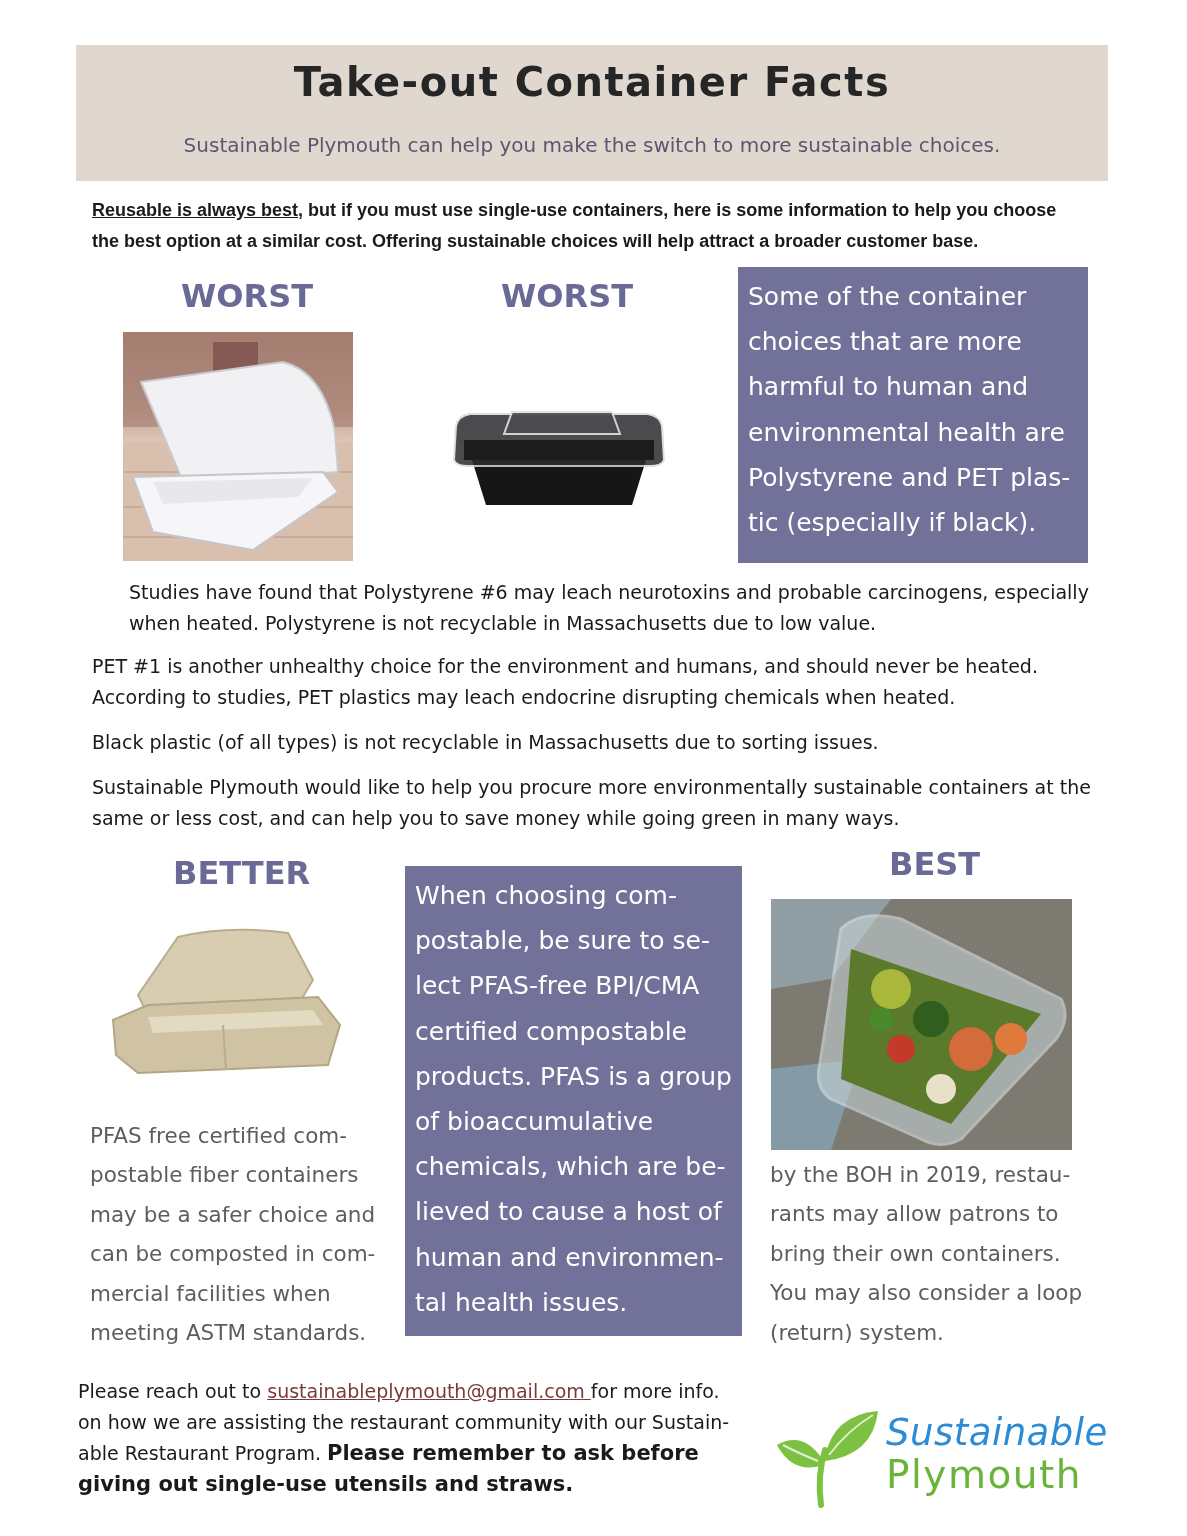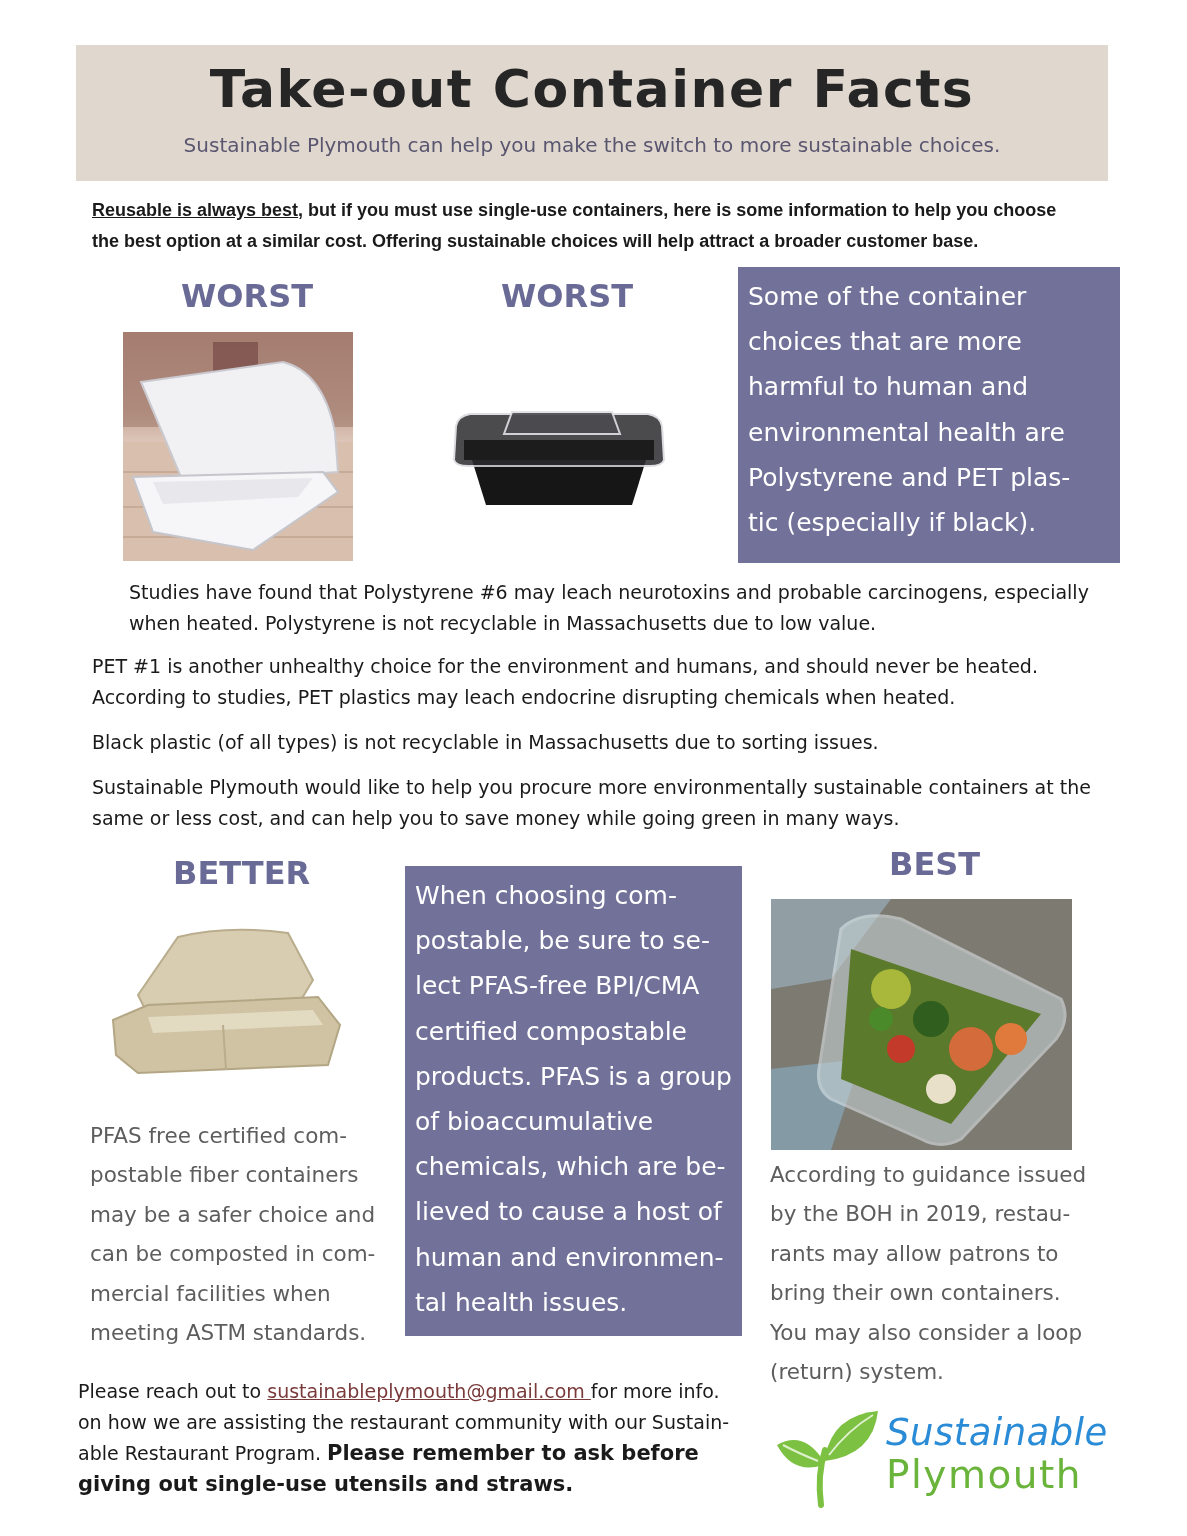--- a/index.html
+++ b/index.html
@@ -10,21 +10,21 @@
     }
     .abs { position: absolute; }
 
     
     .header-band {
       left: 76px; top: 45px; width: 1032px; height: 136px;
       background: #e0d8cf;
     }
     .header-title {
       left: 0; right: 0; top: 14px; text-align: center;
-      font-size: 52px; font-weight: bold; letter-spacing: 1.5px; color: #262626;
+      font-size: 40px; font-weight: bold; letter-spacing: 1.5px; color: #262626;
       font-family: "DejaVu Sans", sans-serif;
     }
     .header-subtitle {
       left: 0; right: 0; top: 88px; text-align: center;
       font-size: 20px; color: #5a5670;
       font-family: "DejaVu Sans", sans-serif;
     }
 
     
     .intro {
@@ -134,21 +134,21 @@
 
 <div class="abs black-container">
   <svg width="214" height="110" viewBox="0 0 214 110">
     <path d="M20 60 L194 60 L180 105 L34 105 Z" fill="#161616"></path>
     <path d="M4 26 Q6 16 18 14 L196 14 Q208 16 210 26 L212 60 Q210 66 198 66 L16 66 Q4 66 2 60 Z" fill="#2c2c30" opacity="0.85" stroke="#d8d8dc" stroke-width="2"></path>
     <path d="M60 12 L160 12 L168 34 L52 34 Z" fill="#4a4a50" stroke="#e0e0e4" stroke-width="2" opacity="0.9"></path>
     <rect x="12" y="40" width="190" height="20" fill="#0c0c0c" opacity="0.75"></rect>
   </svg>
 </div>
 
-<div class="abs purple-box" style="left:738px; top:267px; width:382px; height:296px; padding:7px 10px 0 10px;">
+<div class="abs purple-box" style="left:738px; top:267px; width:350px; height:296px; padding:7px 10px 0 10px;">
   <span class="line">Some of the container</span>
   <span class="line">choices that are more</span>
   <span class="line">harmful to human and</span>
   <span class="line">environmental health are</span>
   <span class="line">Polystyrene and PET plas-</span>
   <span class="line">tic (especially if black).</span>
 </div>
 
 <div class="abs para" style="top:577px;margin-left:37px;">Studies have found that Polystyrene #6 may leach neurotoxins and probable carcinogens, especially when heated.  Polystyrene is not recyclable in Massachusetts due to low value.</div>
 <div class="abs para" style="top:651px;">PET #1 is another unhealthy choice for the environment and humans, and should never be heated. According to studies, PET plastics may leach endocrine disrupting chemicals when heated.</div>
@@ -201,21 +201,20 @@
     <circle cx="160" cy="120" r="18" fill="#2f5e1e"></circle>
     <circle cx="200" cy="150" r="22" fill="#d46b3a"></circle>
     <circle cx="240" cy="140" r="16" fill="#e07a3c"></circle>
     <circle cx="130" cy="150" r="14" fill="#c43a2a"></circle>
     <circle cx="170" cy="190" r="15" fill="#e8e0c8"></circle>
     <circle cx="110" cy="120" r="12" fill="#4a8a2a"></circle>
   </svg>
 </div>
 
 <div class="abs grey-text" style="left:770px; top:1155px;">
-  <span class="line">According to guidance issued</span>
   <span class="line">by the BOH in 2019, restau-</span>
   <span class="line">rants may allow patrons to</span>
   <span class="line">bring their own containers.</span>
   <span class="line">You may also consider a loop</span>
   <span class="line">(return) system.</span>
 </div>
 
 <div class="abs footer-text">
   <span class="line"><span>Please reach out to </span><a>sustainableplymouth@gmail.com </a><span>for more info.</span></span>
   <span class="line">on how we are assisting the restaurant community with our Sustain-</span>

